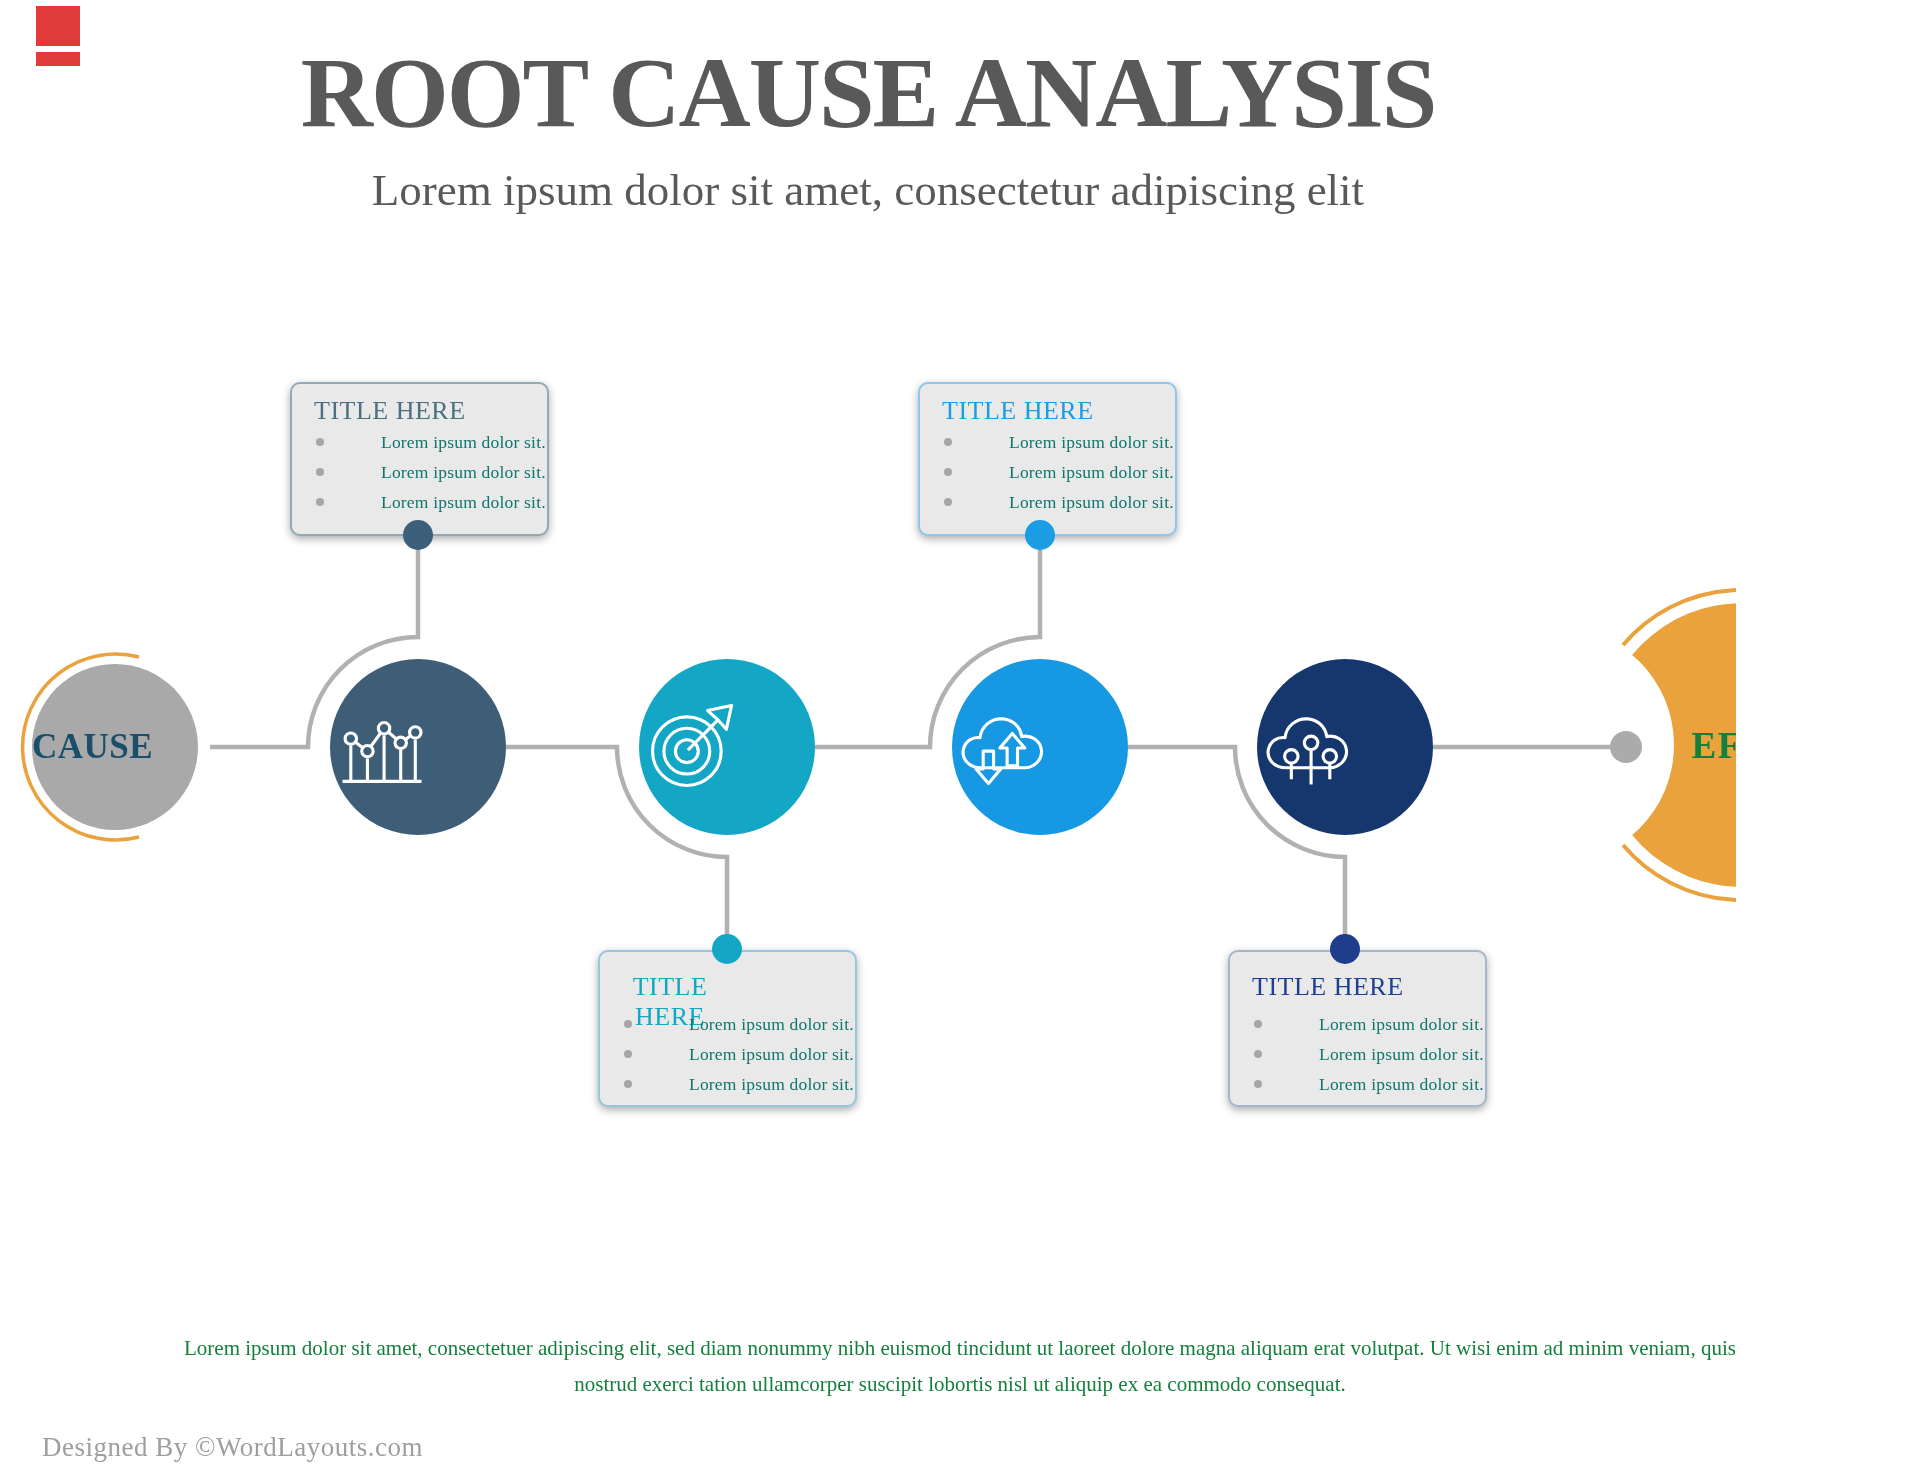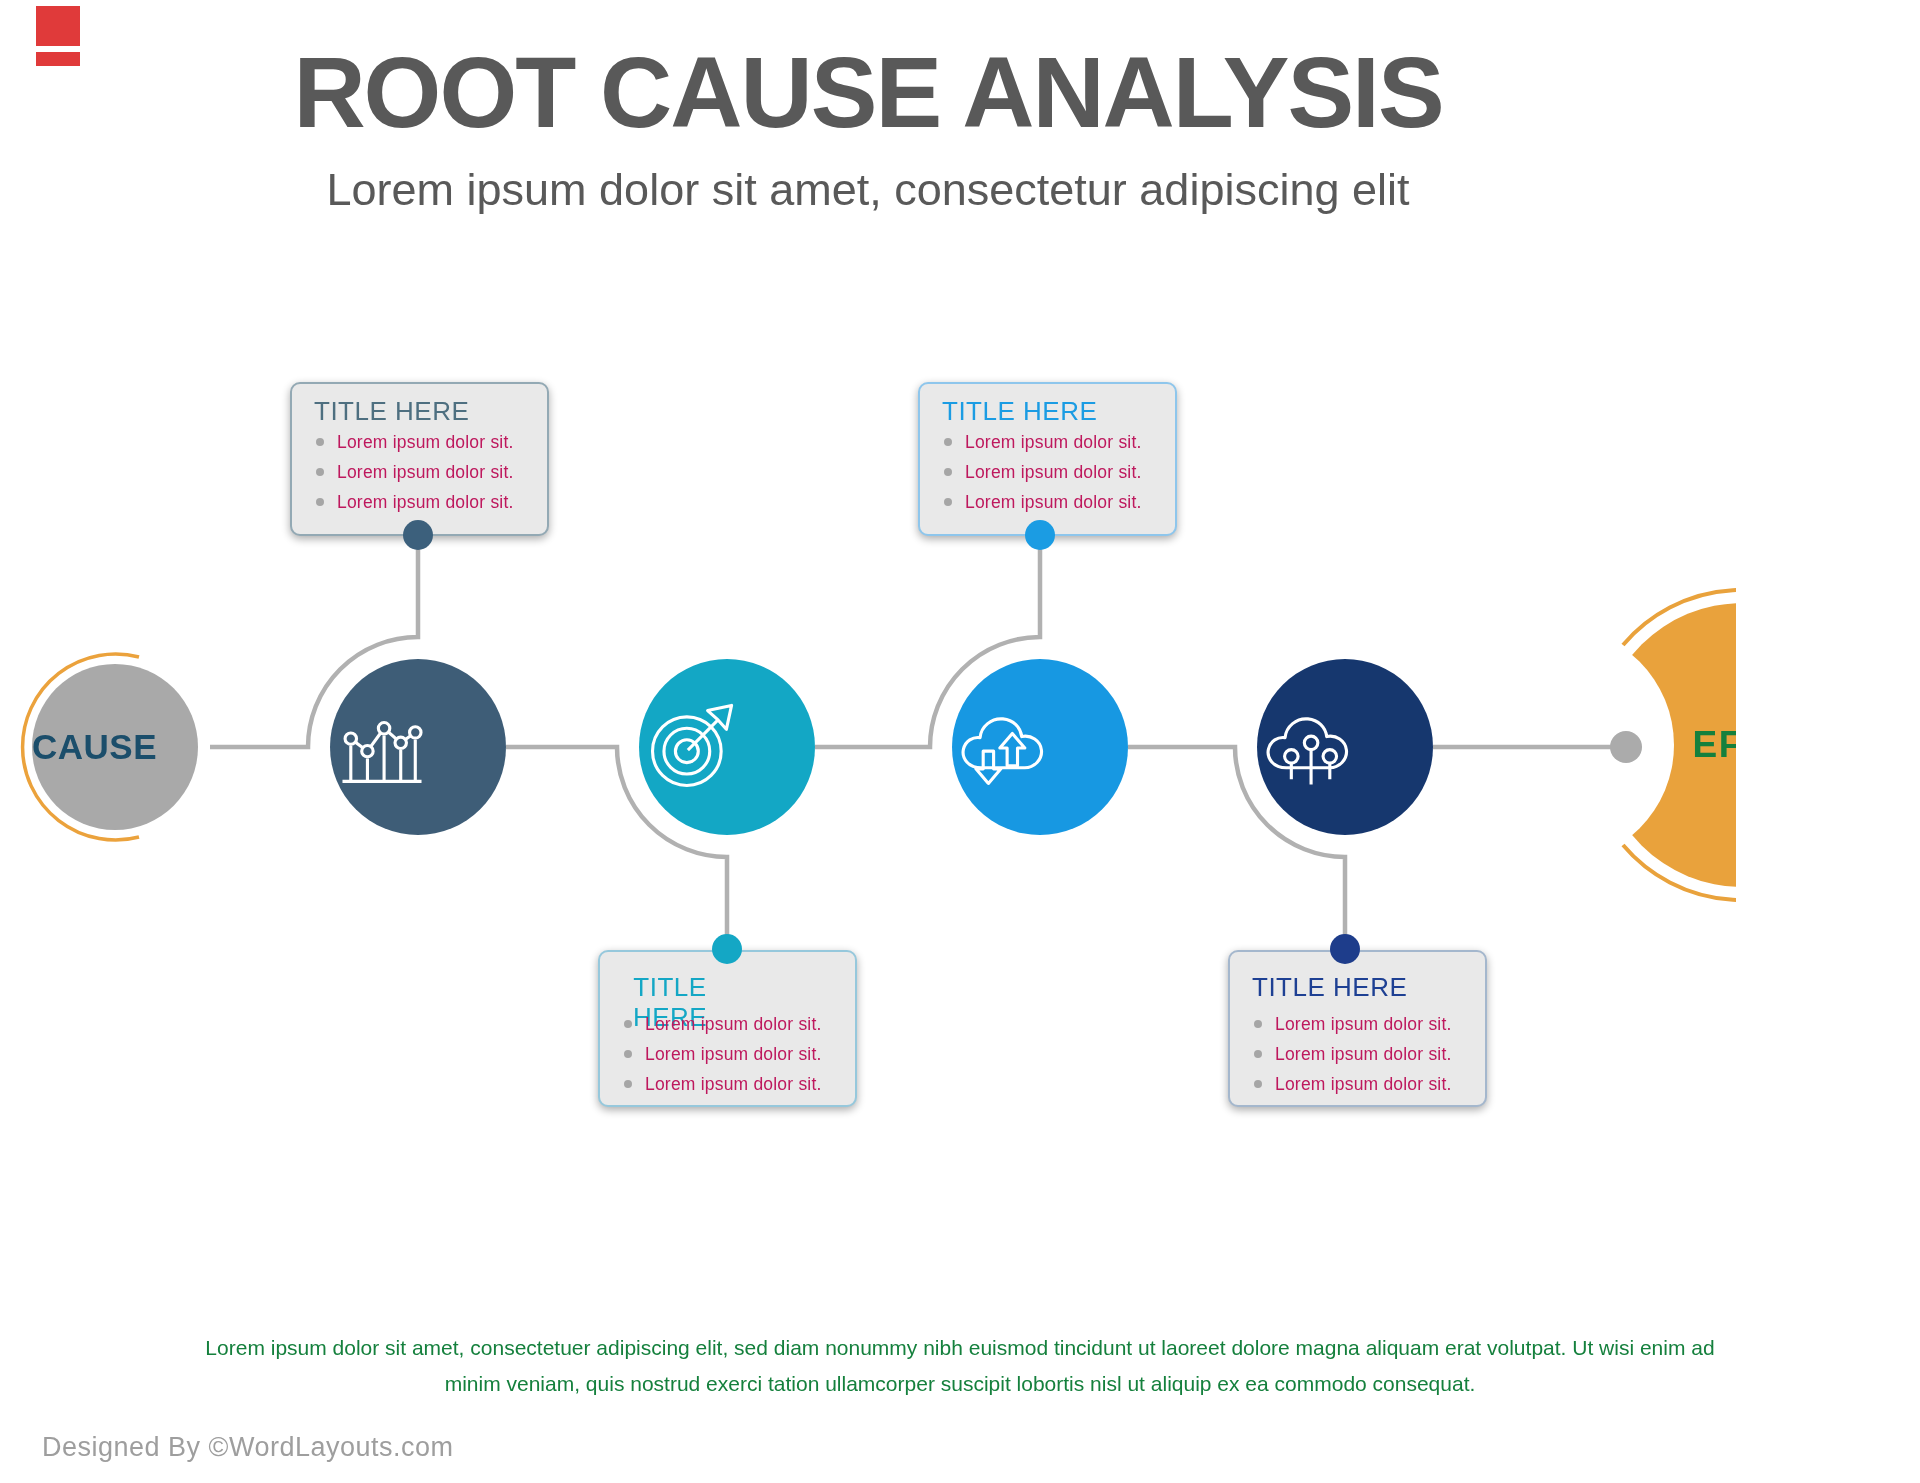--- a/index.html
+++ b/index.html
@@ -1,17 +1,17 @@
 <!DOCTYPE html>
 <html><head>
 <meta charset="utf-8">
 <style>
   html,body{margin:0;padding:0;background:#ffffff;}
   .canvas{position:relative;width:1736px;height:1483px;background:#ffffff;overflow:hidden;
-          font-family:Liberation Sans, sans-serif;}
+          font-family:Liberation Serif, serif;}
 
   
   .mark{position:absolute;background:#e03a3a;}
   .mark-a{left:36px;top:6px;width:44px;height:40px;}
   .mark-b{left:36px;top:52px;width:44px;height:14px;}
 
   
   .title{position:absolute;left:0;top:40px;width:100%;margin:0;text-align:center;
          font-size:100px;font-weight:bold;color:#595959;letter-spacing:-2px;line-height:1.05;}
   .subtitle{position:absolute;left:0;top:164px;width:100%;text-align:center;
@@ -47,21 +47,21 @@
   .callout-3{left:598px;top:950px;height:153px;border:2px solid #96c8dc;}
   .callout-4{left:1228px;top:950px;height:153px;border:2px solid #a4b7cd;}
   .callout-title{position:absolute;left:22px;top:12px;font-size:26px;letter-spacing:0.5px;line-height:30px;text-align:center;}
   .callout-3 .callout-title,.callout-4 .callout-title{top:20px;}
   .callout-3 .callout-title{width:96px;}        
   .t1{color:#4e6f80;} .t2{color:#1b9ce3;} .t3{color:#14a7c5;} .t4{color:#1e4093;}
   .bullets{position:absolute;left:22px;top:48px;}
   .callout-3 .bullets,.callout-4 .bullets{top:62px;}
   .bullet{display:flex;align-items:flex-start;margin-bottom:10px;height:20px;}
   .bdot{width:8px;height:8px;border-radius:50%;background:#a6a6a6;margin:6px 13px 0 2px;flex:none;}
-  .btxt{font-size:17.5px;color:#be185d;letter-spacing:0.2px;}
+  .btxt{font-size:17.5px;color:#0f766e;letter-spacing:0.2px;margin-left:44px;}
 
   
   .cdot{position:absolute;width:30px;height:30px;border-radius:50%;z-index:3;}
   .cdot-1{left:403px;top:520px;background:#3c607c;}
   .cdot-2{left:1025px;top:520px;background:#1b9ce3;}
   .cdot-3{left:712px;top:934px;background:#14a7c5;}
   .cdot-4{left:1330px;top:934px;background:#1e3d8b;}
 
   
   .body-par{position:absolute;left:180px;top:1330px;width:1560px;margin:0;text-align:center;

